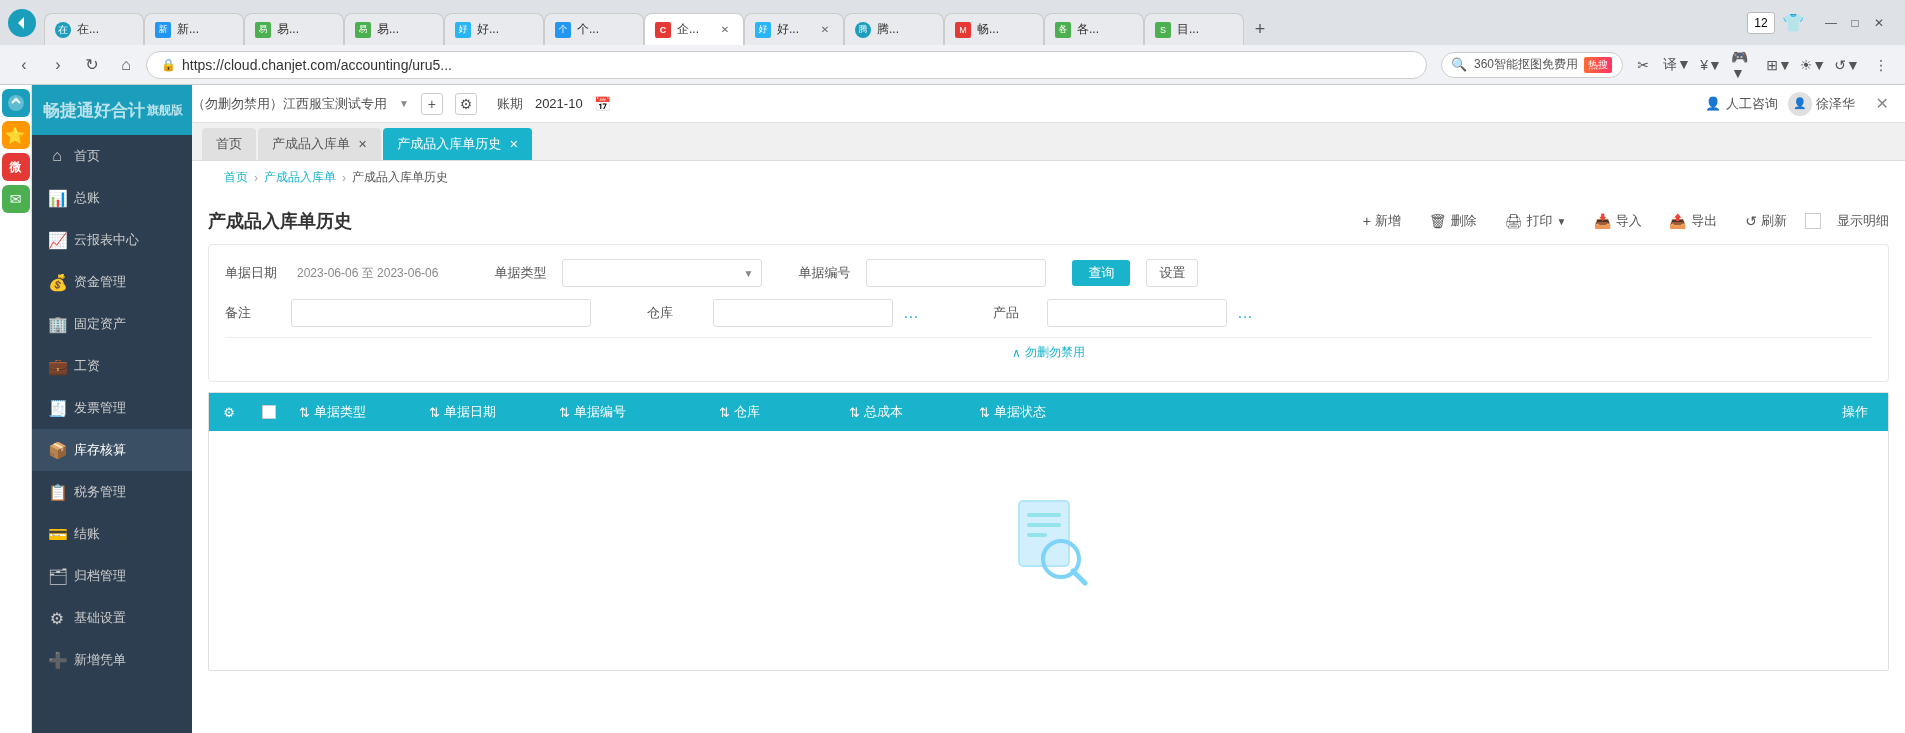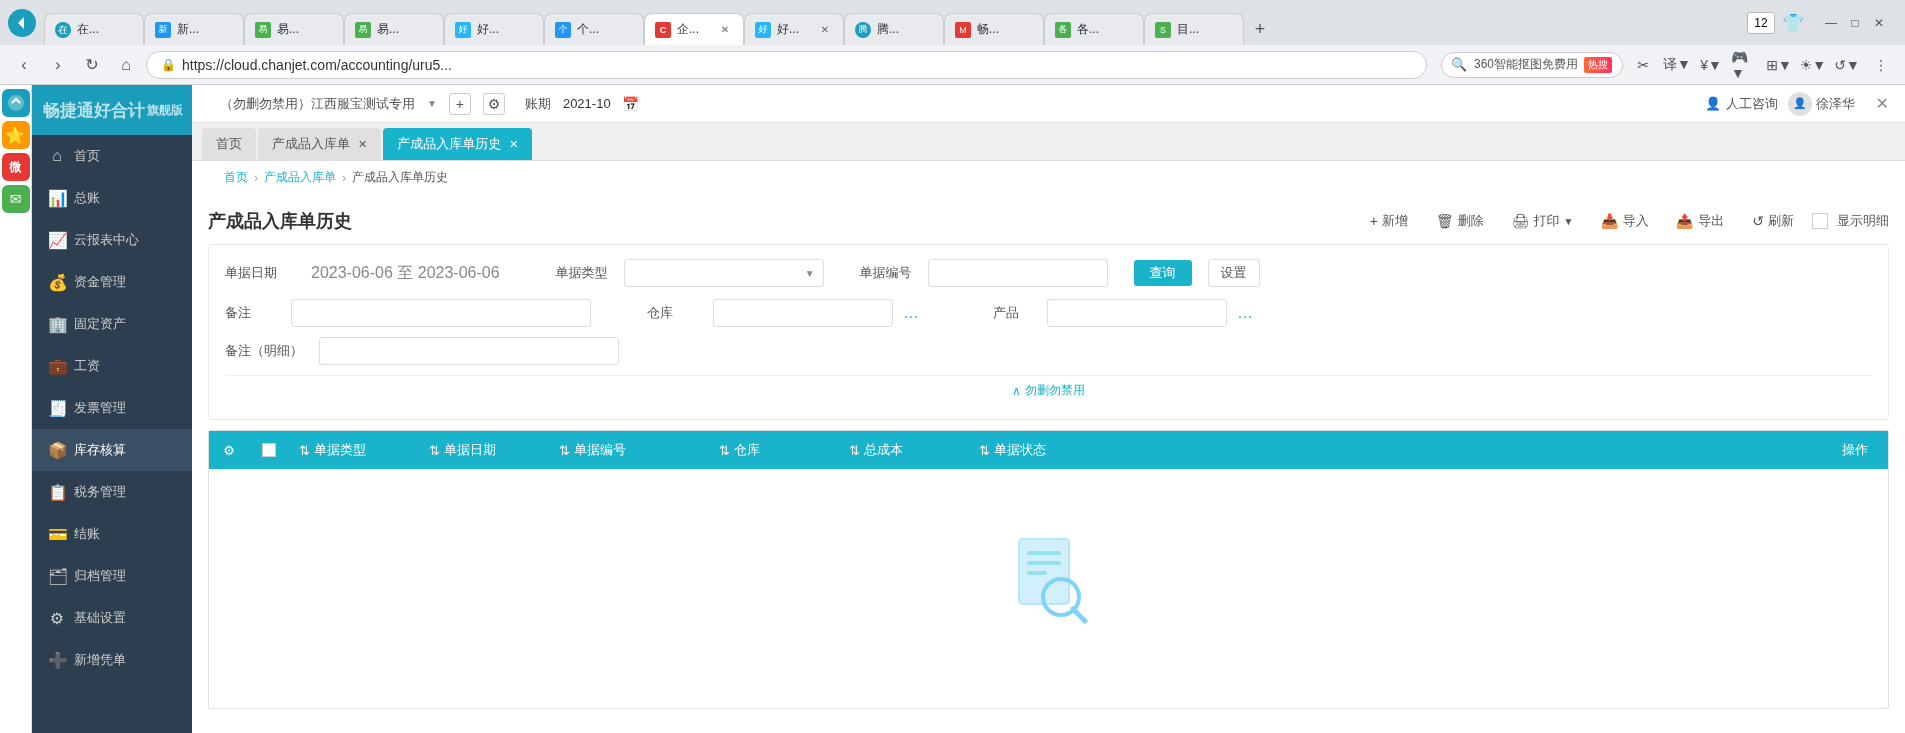--- a/index.html
+++ b/index.html
@@ -54,21 +54,21 @@
     .action-btn { display: flex; align-items: center; gap: 4px; padding: 4px 10px; border: none; background: none; cursor: pointer; font-size: 13px; color: #555; }
     .action-btn-icon { font-size: 14px; }
 
     
     .search-area { background: #fff; border: 1px solid #e8e8e8; border-radius: 4px; padding: 14px 16px; margin-bottom: 10px; }
     .filter-row { display: flex; align-items: center; gap: 16px; margin-bottom: 12px; }
     .filter-label { color: #555; font-size: 13px; min-width: 50px; }
     .date-btns { display: flex; gap: 6px; align-items: center; }
     .date-btn { padding: 2px 8px; border: 1px solid #ddd; border-radius: 3px; cursor: pointer; font-size: 12px; color: #555; background: #fff; }
     .date-btn.active { background: #1ab3cc; color: #fff; border-color: #1ab3cc; }
-    .date-range { font-size: 16px; color: #888; margin-left: 18px; }
+    .date-range { font-size: 12px; color: #888; margin-left: 4px; }
     .select-box { min-width: 180px; height: 28px; border: 1px solid #ddd; border-radius: 3px; padding: 0 8px; font-size: 12px; color: #555; background: #fff; display: flex; align-items: center; justify-content: space-between; cursor: pointer; }
     .select-arrow { color: #888; font-size: 10px; }
     .text-input { min-width: 200px; height: 28px; border: 1px solid #ddd; border-radius: 3px; padding: 0 8px; font-size: 12px; color: #555; }
     .filter-row2 { display: flex; align-items: center; gap: 16px; margin-bottom: 10px; }
     .search-btn { padding: 4px 16px; background: #1ab3cc; color: #fff; border: none; border-radius: 3px; cursor: pointer; font-size: 13px; }
     .setting-btn { padding: 4px 12px; background: #fff; color: #555; border: 1px solid #ddd; border-radius: 3px; cursor: pointer; font-size: 13px; }
     .collapse-btn { display: flex; align-items: center; gap: 4px; font-size: 12px; color: #1ab3cc; cursor: pointer; text-align: center; padding: 6px 0; border-top: 1px solid #f0f0f0; margin-top: 4px; justify-content: center; }
 
     
     .table-container { background: #fff; border: 1px solid #e0e0e0; border-radius: 2px; }
@@ -275,21 +275,21 @@
       <span>基础设置</span>
     </div>
     <div class="sidebar-item">
       <span class="sidebar-item-icon">➕</span>
       <span>新增凭单</span>
     </div>
   </div>
 
   <div class="main-content">
 
-    <div style="height:38px;background:#fff;border-bottom:1px solid #e0e0e0;display:flex;align-items:center;padding:0 28px;gap:12px;position:relative;">
+    <div style="height:38px;background:#fff;border-bottom:1px solid #e0e0e0;display:flex;align-items:center;padding:0 0;gap:12px;position:relative;">
       <span style="font-size:13px;color:#555;">（勿删勿禁用）江西服宝测试专用</span>
       <div style="display:flex;align-items:center;">
         <span style="font-size:10px;color:#888;">▼</span>
       </div>
       <div style="width:22px;height:22px;border:1px solid #ccc;border-radius:3px;display:flex;align-items:center;justify-content:center;cursor:pointer;font-size:14px;color:#555;">+</div>
       <div style="width:22px;height:22px;border:1px solid #ccc;border-radius:3px;display:flex;align-items:center;justify-content:center;cursor:pointer;font-size:14px;color:#555;">⚙</div>
       <span style="font-size:13px;color:#555;margin-left:8px;">账期</span>
       <span style="font-size:13px;color:#333;font-weight:500;">2021-10</span>
       <div style="cursor:pointer;font-size:14px;color:#555;">📅</div>
 
@@ -351,21 +351,21 @@
             <span>导入</span>
           </button>
           <button class="action-btn">
             <span class="action-btn-icon">📤</span>
             <span>导出</span>
           </button>
           <button class="action-btn">
             <span class="action-btn-icon">↺</span>
             <span>刷新</span>
           </button>
-          <div style="display:flex;align-items:center;gap:9px;">
+          <div style="display:flex;align-items:center;gap:16px;">
             <div style="width:16px;height:16px;border:1px solid #ccc;background:#fff;"></div>
             <span style="font-size:13px;color:#555;">显示明细</span>
           </div>
         </div>
       </div>
 
       <div class="search-area">
 
         <div class="filter-row">
           <span class="filter-label">单据日期</span>
@@ -394,24 +394,20 @@
             <span class="dots">…</span>
           </div>
 
           <span class="filter-label" style="margin-left:40px;text-align:center;">产品</span>
           <div style="display:flex;align-items:center;gap:4px;">
             <input class="text-input" type="text" style="min-width: 180px;">
             <span class="dots">…</span>
           </div>
         </div>
 
-        <div class="filter-row2">
-          <span class="filter-label">备注（明细）</span>
-          <input class="text-input" type="text" style="min-width: 300px;">
-        </div>
 
         <div class="collapse-btn">
           <span>∧</span>
           <span>勿删勿禁用</span>
         </div>
       </div>
 
       <div class="table-container">
         <div class="table-header">
           <div class="th gear">

